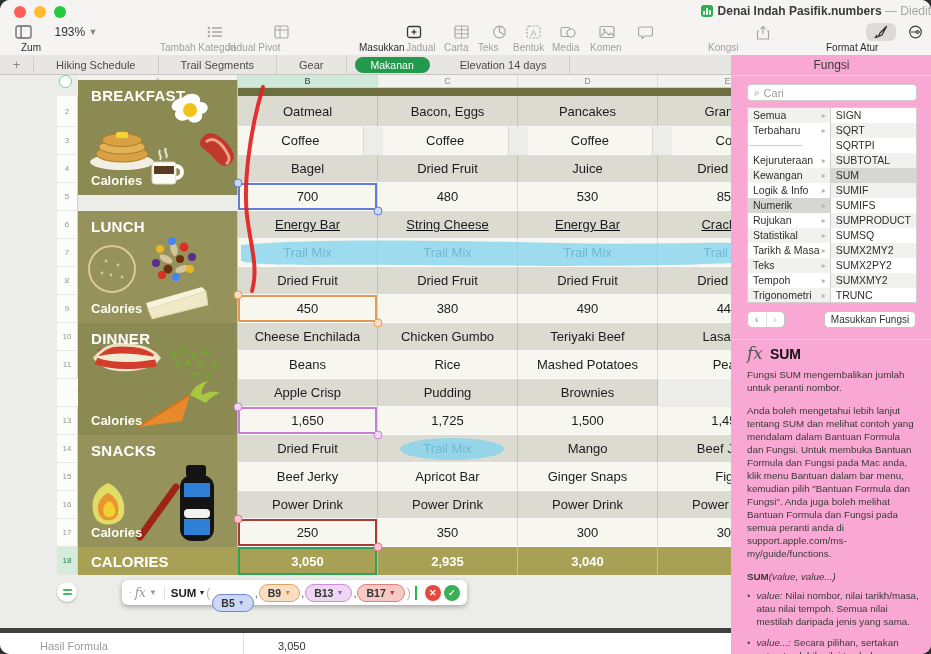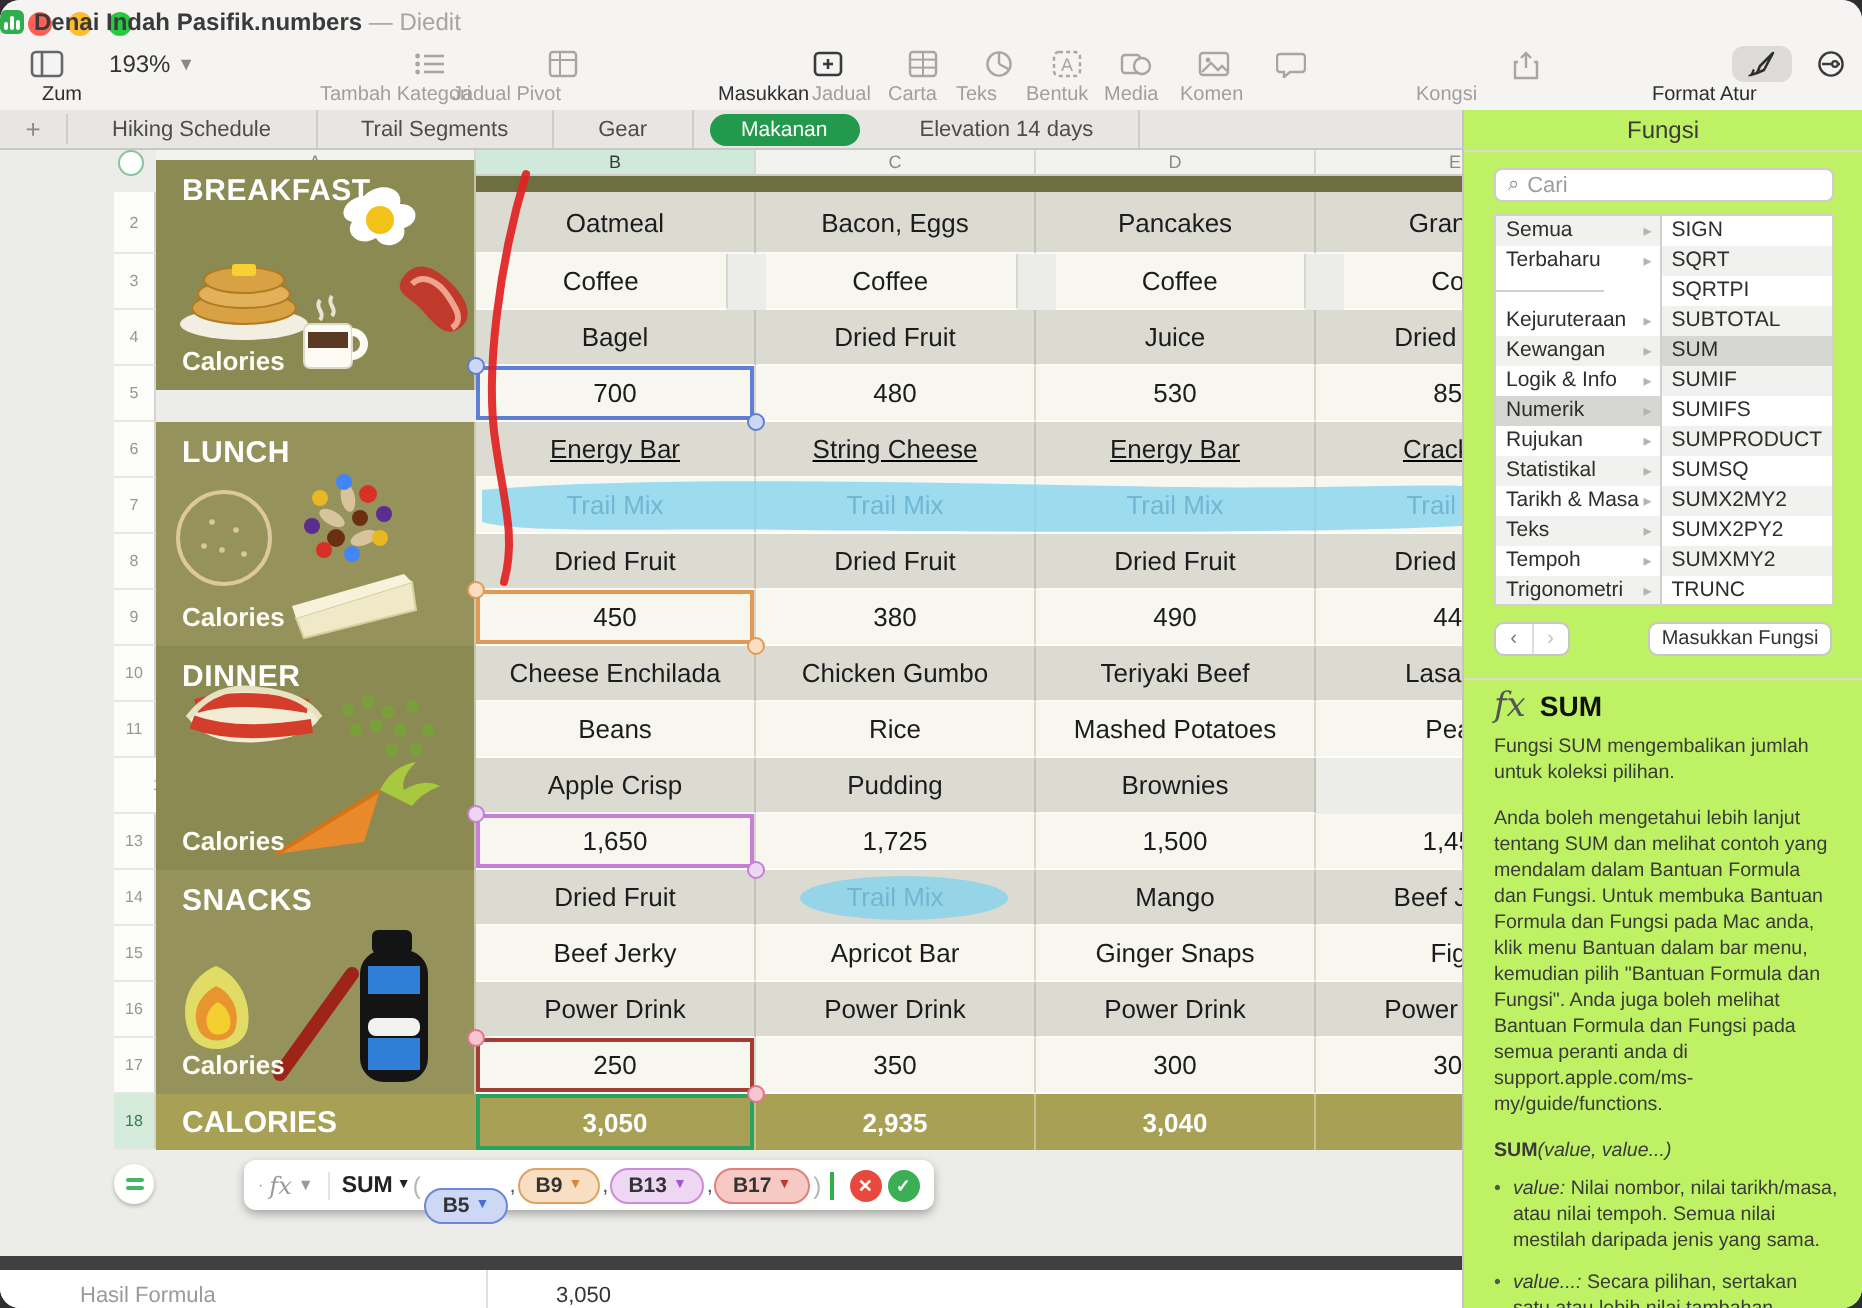--- a/index.html
+++ b/index.html
@@ -5,21 +5,21 @@
   html,body{margin:0;padding:0}
   body{background:#2e2e30;font-family:"Liberation Sans",sans-serif;-webkit-font-smoothing:antialiased}
   *{box-sizing:border-box}
   .window{position:relative;width:931px;height:654px;border-radius:10px;overflow:hidden;background:#f5f4f2;margin:0 auto}
 
   
   .titlebar{position:absolute;top:0;left:0;right:0;height:22px;background:#f5f4f2}
   .lights{position:absolute;top:6px;left:14px;display:flex;gap:8px}
   .light{width:12px;height:12px;border-radius:50%}
   .light.red{background:#ff5f57}.light.yellow{background:#febc2e}.light.green{background:#28c840}
-  .wtitle{position:absolute;top:4px;left:0;right:0;text-align:left;font-size:12px;font-weight:bold;color:#3a3a3a;white-space:nowrap}
+  .wtitle{position:absolute;top:4px;left:0;right:0;text-align:right;font-size:12px;font-weight:bold;color:#3a3a3a;white-space:nowrap}
   .wtitle .status{color:#a7a5a2;font-weight:normal}
   .docicon{display:inline-block;width:12px;height:12px;border-radius:3px;background:#2fae4e;vertical-align:-2px;margin-right:5px;position:relative}
   .docicon i{position:absolute;bottom:2px;width:2px;background:#fff;border-radius:1px}
   .docicon i:nth-child(1){left:2px;height:4px}.docicon i:nth-child(2){left:5px;height:7px}.docicon i:nth-child(3){left:8px;height:5px}
 
   
   .toolbar{position:absolute;top:22px;left:0;right:0;height:33px;background:#f5f4f2}
   .titem{position:absolute;top:1px;transform:translateX(-50%);text-align:left;width:110px}
   .titem .ic{height:18px;display:flex;align-items:center;justify-content:center}
   .titem .lb{font-size:10px;margin-top:1px;color:#a19f9c}
@@ -76,27 +76,27 @@
   .fname .tri{font-size:7px;color:#222}
   .paren{color:#b5b5b2;font-size:12px;margin:0 1px}
   .pill{display:flex;align-items:center;gap:3px;font-size:10.5px;font-weight:bold;color:#333;border-radius:9px;padding:2px 8px;margin:0 1px}
   .pill .tri{font-size:7px}
   .comma{color:#555;font-size:11px}
   .caret{width:2px;height:14px;background:#2bb24c;margin:0 5px 0 3px}
   .fbtn{width:16px;height:16px;border-radius:50%;color:#fff;font-size:9px;font-weight:bold;display:flex;align-items:center;justify-content:center;margin-left:3px}
   .fbtn.x{background:#e8493f}.fbtn.ok{background:#3cae53}
 
   
-  .statusbar{position:absolute;top:628px;left:0;width:731px;height:26px;background:#fff;border-top:7px solid #404040}
+  .statusbar{position:absolute;top:628px;left:0;width:731px;height:26px;background:#fff;border-top:5px solid #404040}
   .statusbar .slabel{position:absolute;left:40px;top:7px;font-size:11px;color:#9a9a98}
   .statusbar .sdiv{position:absolute;left:243px;top:0;bottom:0;width:1px;background:#e2e0dd}
   .statusbar .svalue{position:absolute;left:278px;top:7px;font-size:11px;color:#333}
 
   
-  .sidebar{position:absolute;left:731px;top:55px;width:200px;height:599px;background:#bef264;border-left:1px solid #c6c4c2;overflow:hidden}
+  .sidebar{position:absolute;left:731px;top:55px;width:200px;height:599px;background:#f9a8d4;border-left:1px solid #c6c4c2;overflow:hidden}
   .sbhead{height:21px;border-bottom:1px solid #dcdad8;text-align:center;font-size:12px;color:#3a3a38;line-height:20px}
   .sbsearch{position:absolute;left:15px;top:29px;width:170px;height:17px;background:#fff;border:1px solid #cecccA;border-radius:4px;display:flex;align-items:center;padding:0 6px;gap:4px}
   .sbsearch .mag{color:#8a8a88;font-size:10px}
   .sbsearch .ph{color:#9d9d9b;font-size:11px}
   .browser{position:absolute;left:15px;top:52px;width:170px;height:196px;background:#fff;border:1px solid #d2d0ce;display:flex;overflow:hidden}
   .cats{width:86px;border-right:1px solid #d2d0ce}
   .fns{flex:1}
   .lrow{height:15px;line-height:15px;font-size:10.5px;color:#2e2e2c;padding:0 5px;white-space:nowrap;overflow:hidden;position:relative}
   .lrow.odd{background:#f1f1ef}
   .lrow.sel{background:#d6d6d3}
@@ -635,21 +635,21 @@
         <span>‹</span>
         <span>›</span>
       </div>
     <div class="insertbtn">Masukkan Fungsi</div>
     <div class="sbdivider"></div>
     <div class="doc">
       <div class="dochead">
         <span class="fxg">fx</span>
         <span class="nm">SUM</span>
       </div>
-      <p>Fungsi SUM mengembalikan jumlah untuk koleksi pilihan.</p>
+      <p>Fungsi SUM mengembalikan jumlah untuk peranti nombor.</p>
       <p>Anda boleh mengetahui lebih lanjut tentang SUM dan melihat contoh yang mendalam dalam Bantuan Formula dan Fungsi. Untuk membuka Bantuan Formula dan Fungsi pada Mac anda, klik menu Bantuan dalam bar menu, kemudian pilih "Bantuan Formula dan Fungsi". Anda juga boleh melihat Bantuan Formula dan Fungsi pada semua peranti anda di support.apple.com/ms-my/guide/functions.</p>
       <div class="sig"><b>SUM</b><i>(value, value...)</i></div>
       <ul class="blist" id="params">
           <li>
             <span class="bu">•</span>
             <span class="tx"><i>value: </i>Nilai nombor, nilai tarikh/masa, atau nilai tempoh. Semua nilai mestilah daripada jenis yang sama.</span>
           </li>
           <li>
             <span class="bu">•</span>
             <span class="tx"><i>value...: </i>Secara pilihan, sertakan satu atau lebih nilai tambahan.</span>

